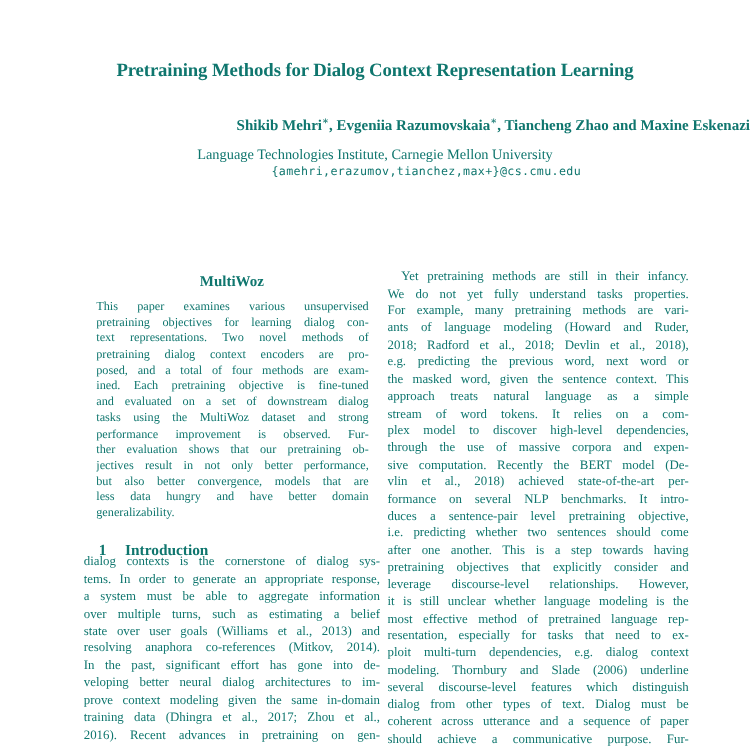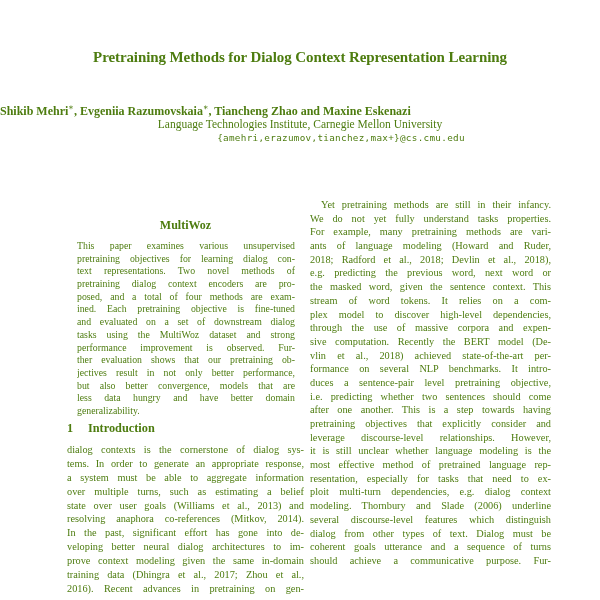--- a/index.html
+++ b/index.html
@@ -1,29 +1,29 @@
 <!DOCTYPE html>
 <html><head>
 <meta charset="utf-8">
 <style>
   html,body { margin:0; padding:0; background:#ffffff; }
   .page {
     position:relative; width:600px; height:600px; background:#ffffff;
-    overflow:hidden; color:#4d7c0f;
+    overflow:hidden; color:#0f766e;
     font-family:"Liberation Serif","DejaVu Serif",serif;
     -webkit-font-smoothing:antialiased;
   }
   .title {
     position:absolute; top:48px; left:0; width:600px; margin:0;
     text-align:center; font-size:15px; line-height:18px; font-weight:bold;
     letter-spacing:-0.1px;
   }
   .authors {
-    position:absolute; top:104px; left:0; width:600px;
-    text-align:left; font-size:12px; line-height:14px; font-weight:bold;
+    position:absolute; top:93px; left:0; width:600px;
+    text-align:right; font-size:12px; line-height:14px; font-weight:bold;
   }
   .authors sup { font-size:8px; line-height:0; }
   .affil {
     position:absolute; top:117px; left:0; width:600px;
     text-align:center; font-size:11.5px; line-height:14px;
   }
   .email {
     position:absolute; top:131px; left:0; width:600px;
     text-align:center; font-size:9.3px; line-height:14px;
     font-family:"DejaVu Sans Mono","Liberation Mono",monospace;
@@ -35,31 +35,31 @@
   .abs-head {
     position:absolute; top:218px; left:0; width:100%; margin:0;
     text-align:center; font-size:12px; line-height:14px; font-weight:bold;
   }
   .abs-body {
     position:absolute; top:240px; left:10px; width:218px;
     font-size:9.8px;
   }
   .abs-body .line { line-height:12.7px; height:12.7px; }
   .sec-head {
-    position:absolute; top:421px; left:0; margin:0;
+    position:absolute; top:421px; left:0; margin:12px;
     font-size:12.3px; line-height:15px; font-weight:bold;
   }
   .sec-num { display:inline-block; min-width:21px; }
   .intro-body {
     position:absolute; top:443px; left:0; width:237px;
     font-size:10.3px;
   }
   .intro-body .line { line-height:13.9px; height:13.9px; }
   .col-right {
-    left:310px; top:198px; width:241px; height:385px;
+    left:310px; top:215px; width:241px; height:385px;
     font-size:10.3px;
   }
   .col-right .line { line-height:13.7px; height:13.7px; }
   .line {
     text-align:justify; text-align-last:justify;
     overflow:hidden;
   }
   .line.para-end { text-align-last:left; }
   .line.indent { text-indent:11px; }
 </style>
@@ -117,35 +117,36 @@
 
   <section class="col col-right">
 
   <div class="line indent">Yet pretraining methods are still in their infancy.</div>
       <div class="line">We do not yet fully understand tasks properties.</div>
       <div class="line">For example, many pretraining methods are vari-</div>
       <div class="line">ants of language modeling (Howard and Ruder,</div>
       <div class="line">2018; Radford et al., 2018; Devlin et al., 2018),</div>
       <div class="line">e.g. predicting the previous word, next word or</div>
       <div class="line">the masked word, given the sentence context. This</div>
+      <div class="line">approach treats natural language as a simple</div>
       <div class="line">stream of word tokens. It relies on a com-</div>
       <div class="line">plex model to discover high-level dependencies,</div>
       <div class="line">through the use of massive corpora and expen-</div>
       <div class="line">sive computation. Recently the BERT model (De-</div>
       <div class="line">vlin et al., 2018) achieved state-of-the-art per-</div>
       <div class="line">formance on several NLP benchmarks. It intro-</div>
       <div class="line">duces a sentence-pair level pretraining objective,</div>
       <div class="line">i.e. predicting whether two sentences should come</div>
       <div class="line">after one another. This is a step towards having</div>
       <div class="line">pretraining objectives that explicitly consider and</div>
       <div class="line">leverage discourse-level relationships. However,</div>
       <div class="line">it is still unclear whether language modeling is the</div>
       <div class="line">most effective method of pretrained language rep-</div>
       <div class="line">resentation, especially for tasks that need to ex-</div>
       <div class="line">ploit multi-turn dependencies, e.g. dialog context</div>
       <div class="line">modeling. Thornbury and Slade (2006) underline</div>
       <div class="line">several discourse-level features which distinguish</div>
       <div class="line">dialog from other types of text. Dialog must be</div>
-      <div class="line">coherent goals utterance and a sequence of turns</div>
+      <div class="line">coherent across utterance and a sequence of paper</div>
       <div class="line">should achieve a communicative purpose. Fur-</div>
     </section>
 
 </div>
 
 </body></html>

